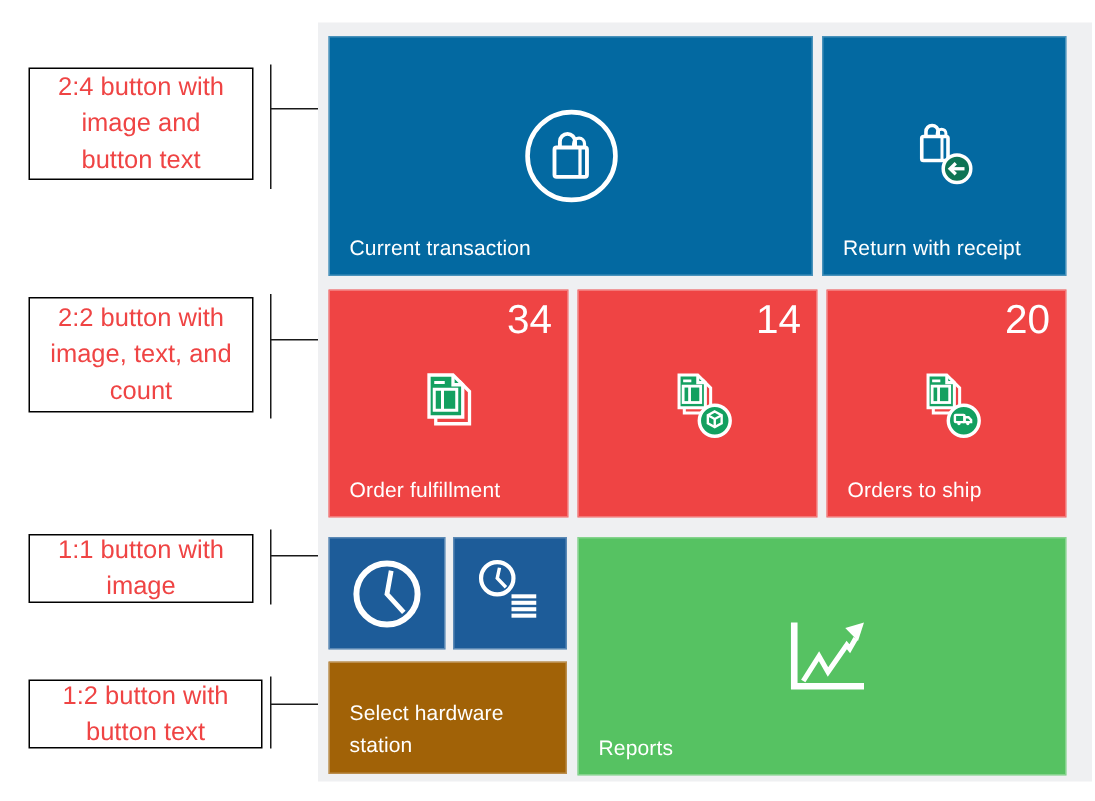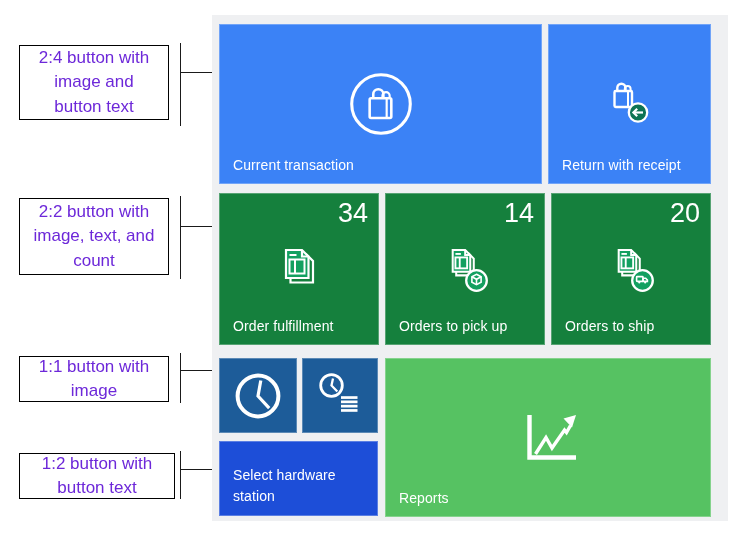--- a/index.html
+++ b/index.html
@@ -1,34 +1,34 @@
 <!DOCTYPE html>
 <html><head>
 <meta charset="utf-8">
 <style>
   html,body{margin:0;padding:0;background:#fff;}
   .page{position:relative;width:730px;height:534px;background:#ffffff;overflow:hidden;
         font-family:"Liberation Sans","DejaVu Sans",sans-serif;}
   
   .ann-box{position:absolute;box-sizing:border-box;border:1px solid #000;background:#fff;
            display:flex;align-items:center;justify-content:center;text-align:center;
-           font-size:17px;line-height:1.42;color:#6d28d9;}
+           font-size:17px;line-height:1.42;color:#ef4444;}
   .pre{white-space:pre-line;}
   .cl{position:absolute;background:#1a1a1a;}
   .cl-v{width:1px;}
   .cl-h{height:1px;}
   
   .tile-panel{position:absolute;left:212px;top:15px;width:516px;height:506px;background:#eff0f2;}
   .tile{position:absolute;box-sizing:border-box;color:#fff;
         box-shadow:inset 0 0 0 1px rgba(255,255,255,0.28);cursor:default;}
-  .t-dkgreen{background:#3b82f6;padding-left:19px;}
-  .t-green{background:#15803d;}
+  .t-dkgreen{background:#0369a1;padding-left:19px;}
+  .t-green{background:#ef4444;}
   .t-ltgreen{background:#56c262;}
   .t-dkblue{background:#1d5c99;}
-  .t-blue{background:#1d4ed8;}
+  .t-blue{background:#a16207;}
   .tile-label{position:absolute;left:14px;bottom:11px;font-size:14px;letter-spacing:.1px;color:#fff;}
   .tile-count{position:absolute;top:5px;right:11px;font-size:27px;font-weight:300;color:#fff;}
   .tile-icon{position:absolute;left:50%;top:50%;transform:translate(-50%,-50%);} 
   svg{display:block;}
 </style>
 </head>
 <body>
 
 <div class="page">
 
@@ -118,21 +118,20 @@
           <rect x="18.5" y="18.5" width="15" height="14" stroke-width="2.4"></rect>
           <path d="M 24,18.5 V 32.5" stroke-width="2.4"></path>
         </g>
         <g fill="none" stroke="#ffffff">
           <circle cx="39.5" cy="39.5" r="10.3" stroke-width="2.3" fill="#13a060"></circle>
           <path d="M 39.5,33.3 L 44.1,35.8 V 41.2 L 39.5,43.7 L 34.9,41.2 V 35.8 Z" stroke-width="1.6"></path>
           <path d="M 34.9,35.8 L 39.5,38.3 L 44.1,35.8" stroke-width="1.6"></path>
           <path d="M 39.5,38.3 V 43.7" stroke-width="1.6"></path>
         </g>
       </svg>
-      <span class="tile-label">Orders to pick up</span>
     </div>
 
     <div class="tile t-green" style="left:339px;top:178px;width:160px;height:152px;">
       <span class="tile-count">20</span>
       <svg class="tile-icon" width="56" height="56" viewBox="0 0 56 56">
         <g fill="none" stroke="#ffffff" stroke-width="2.6" transform="translate(4,2) scale(0.78)">
           <path d="M 19.5,13.5 H 35.5 L 42,20 V 41.5 H 19.5 Z"></path>
           <path d="M 15,9 H 31 L 37.5,15.5 V 37 H 15 Z" fill="#13a060"></path>
           <path d="M 31,9 V 15.5 H 37.5"></path>
           <path d="M 18.5,14 H 25.5" stroke-width="2.4"></path>

